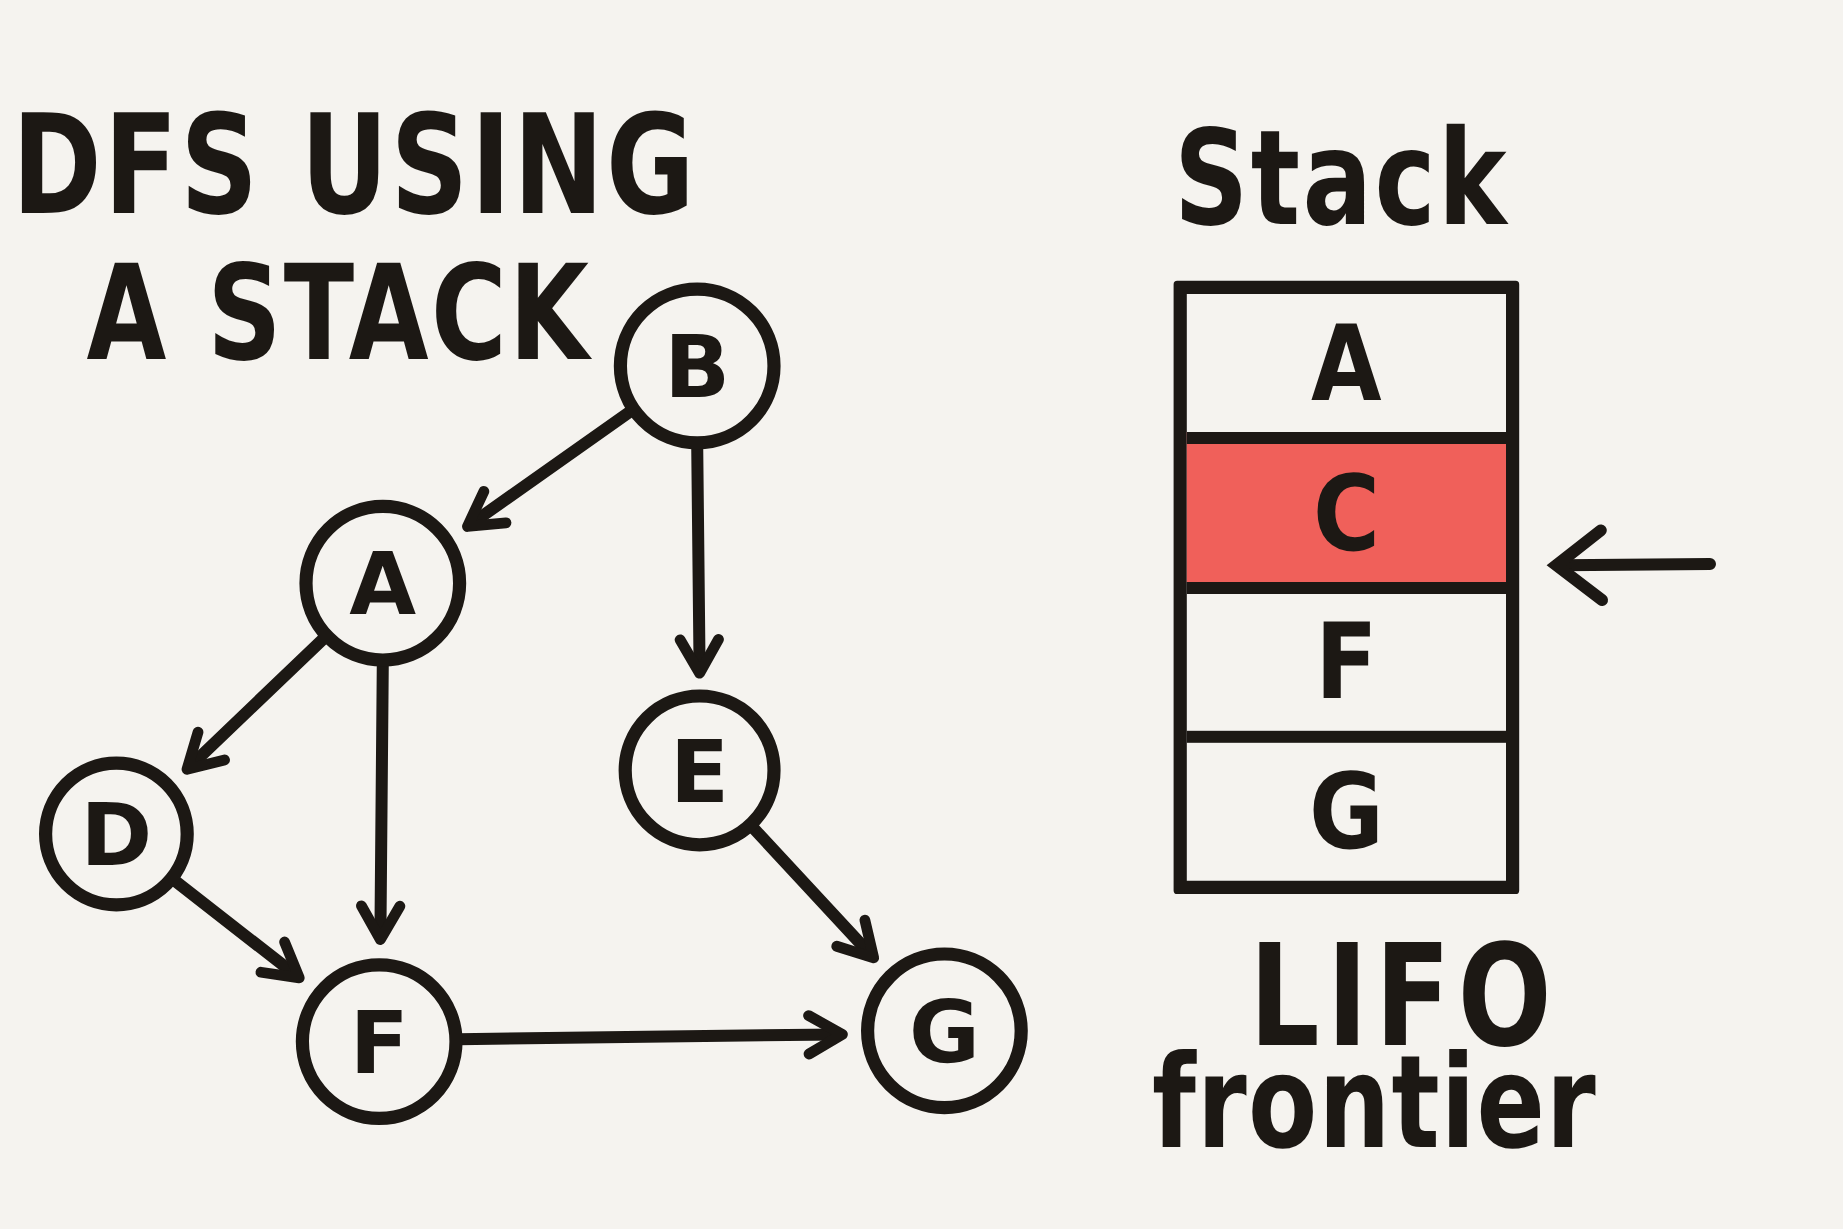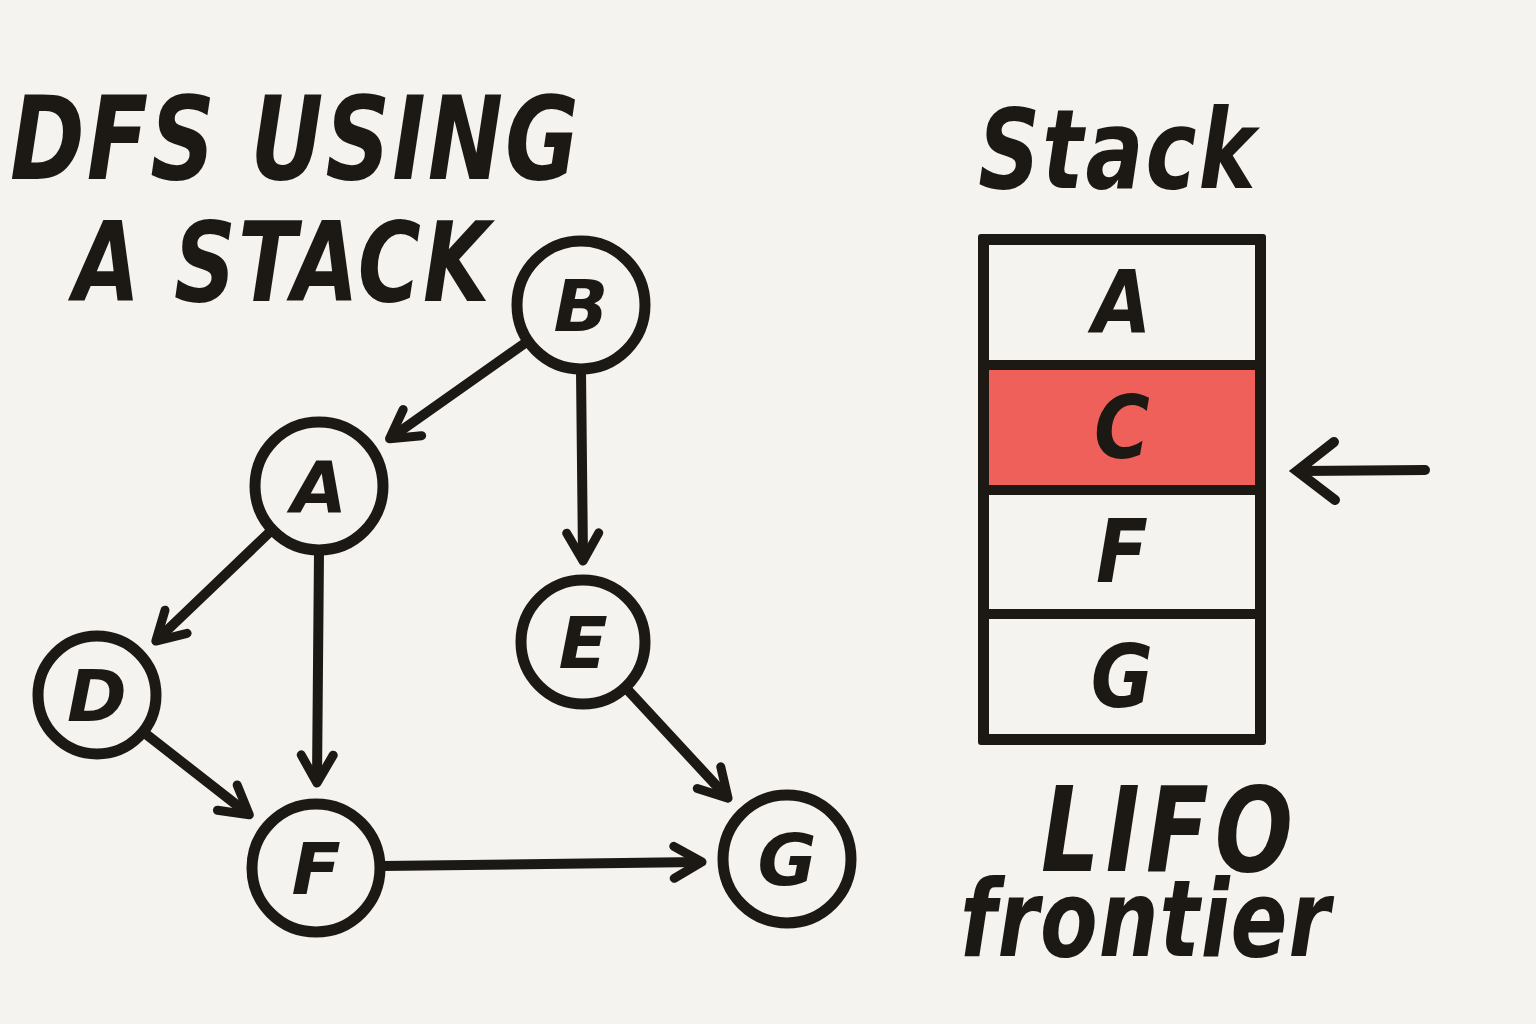--- a/index.html
+++ b/index.html
@@ -7,21 +7,21 @@
     --ink:#1c1814;
     --highlight:#f0605a;
   }
   *{margin:0;padding:0;box-sizing:border-box;}
   html,body{width:1536px;height:1024px;overflow:hidden;}
   body{
     background:var(--bg);
     font-family:"DejaVu Sans", sans-serif;
     color:var(--ink);
   }
-  .stage{position:relative;width:1536px;height:1024px;background:var(--bg);font-style:italic;}
+  .stage{position:relative;width:1536px;height:1024px;background:var(--bg);}
 
   
   .hand{
     font-weight:700;
     color:var(--ink);
     transform:scaleY(1.28);
     transform-origin:top center;
     white-space:nowrap;
     letter-spacing:2px;
   }

